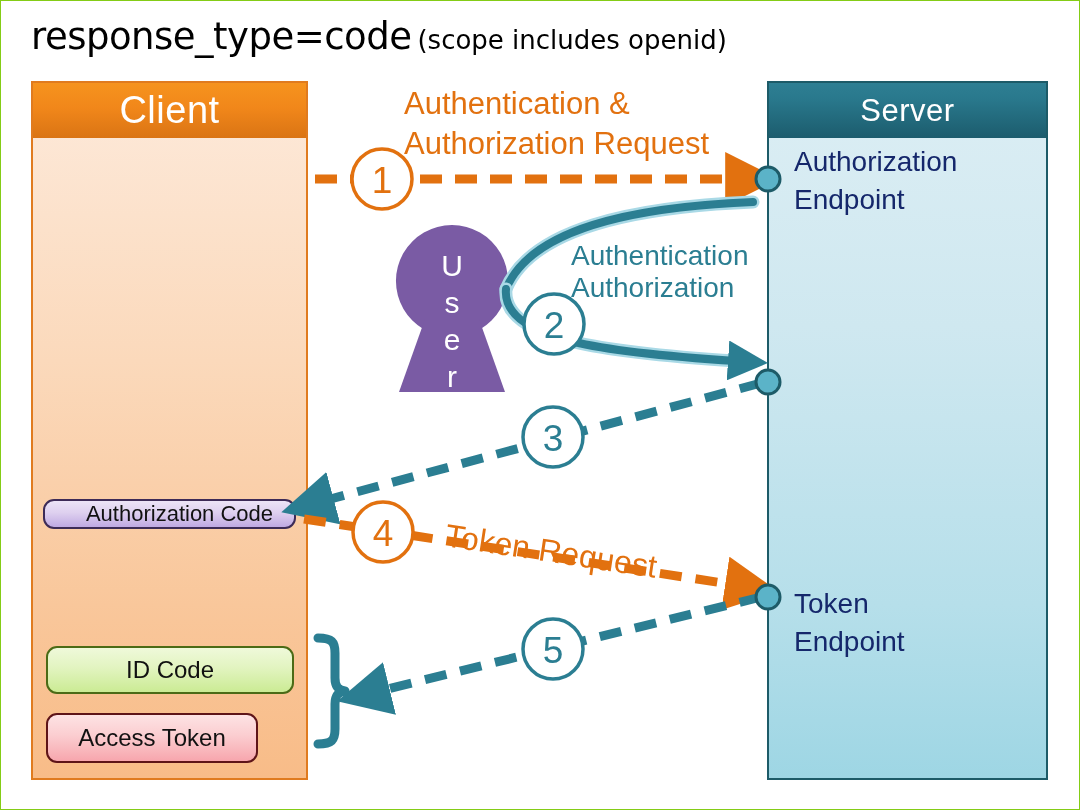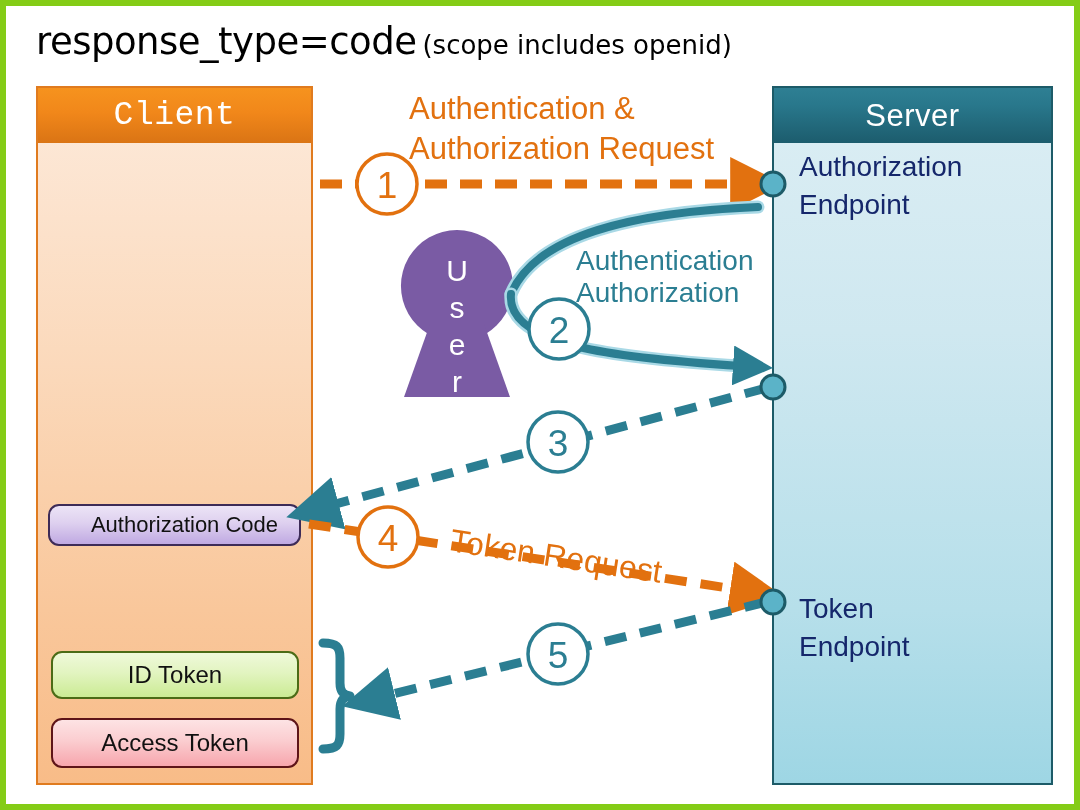--- a/index.html
+++ b/index.html
@@ -8,21 +8,21 @@
     background: #ffffff;
   }
   body {
     font-family: "DejaVu Sans", "Liberation Sans", sans-serif;
   }
   #page {
     position: relative;
     width: 1080px;
     height: 810px;
     background: #ffffff;
-    border: 6px solid #84cc16;
+    border: 1px solid #84cc16;
     overflow: hidden;
   }
 
   
   #title-row {
     position: absolute;
     left: 30px;
     top: 14px;
     white-space: nowrap;
   }
@@ -53,22 +53,22 @@
   }
   #client-header {
     position: absolute;
     left: 0; top: 0;
     width: 100%; height: 55px;
     background: linear-gradient(to bottom, #f6931e 0%, #f1871a 45%, #da7414 100%);
     display: flex; align-items: center; justify-content: center;
   }
   #client-header-label {
     color: #ffffff;
-    font-size: 33px;
-    font-family: Liberation Mono, monospace;
+    font-size: 38px;
+    font-family: Liberation Sans, sans-serif;
     letter-spacing: 0.5px;
   }
   #server-box {
     left: 766px; top: 80px;
     width: 281px; height: 699px;
     border-color: #1d5b68;
     background: linear-gradient(to bottom, #dceef4 0%, #cfe8f0 35%, #b6dfea 75%, #9ed6e4 100%);
   }
   #server-header {
     position: absolute;
@@ -100,36 +100,36 @@
   .chip {
     position: absolute;
     border-radius: 11px;
     border: 2px solid;
     display: flex; align-items: center; justify-content: center;
     font-family: "Liberation Sans", sans-serif;
     color: #111111;
   }
   #chip-authorization-code {
     left: 42px; top: 498px;
-    width: 253px; height: 42px;
+    width: 253px; height: 30px;
     font-size: 22px;
     border-color: #3d2b57;
     background: linear-gradient(to bottom, #ece4f6 0%, #ded0ef 45%, #bfa9e2 100%);
     padding-left: 20px;
   }
   #chip-id-token {
     left: 45px; top: 645px;
     width: 248px; height: 48px;
     font-size: 24px;
     border-color: #4b6b16;
     background: linear-gradient(to bottom, #eff9da 0%, #e2f4c0 45%, #cbeb94 100%);
   }
   #chip-access-token {
     left: 45px; top: 712px;
-    width: 248px; height: 50px;
+    width: 212px; height: 50px;
     font-size: 24px;
     border-color: #5e1418;
     background: linear-gradient(to bottom, #fde3e4 0%, #fbcdd0 45%, #f7a6ad 100%);
   }
 
   
   #overlay {
     position: absolute;
     left: 0; top: 0;
     width: 1080px; height: 810px;
@@ -180,21 +180,21 @@
       <span id="server-header-label">Server</span>
     </div>
   </div>
 
   <div id="authorization-endpoint" class="endpoint-label">Authorization
 Endpoint</div>
   <div id="token-endpoint" class="endpoint-label">Token
 Endpoint</div>
 
   <div id="chip-authorization-code" class="chip">Authorization Code</div>
-  <div id="chip-id-token" class="chip">ID Token</div>
+  <div id="chip-id-token" class="chip">ID Code</div>
   <div id="chip-access-token" class="chip">Access Token</div>
 
   <svg id="overlay" viewBox="0 0 1080 810">
     <defs>
       <marker id="arrow-orange" markerWidth="6" markerHeight="6" refX="1.2" refY="3" orient="auto" markerUnits="strokeWidth">
         <path d="M0,0 L6,3 L0,6 z" fill="#e2710f"></path>
       </marker>
       <marker id="arrow-teal" markerWidth="6" markerHeight="6" refX="1.2" refY="3" orient="auto" markerUnits="strokeWidth">
         <path d="M0,0 L6,3 L0,6 z" fill="#2b7e92"></path>
       </marker>

